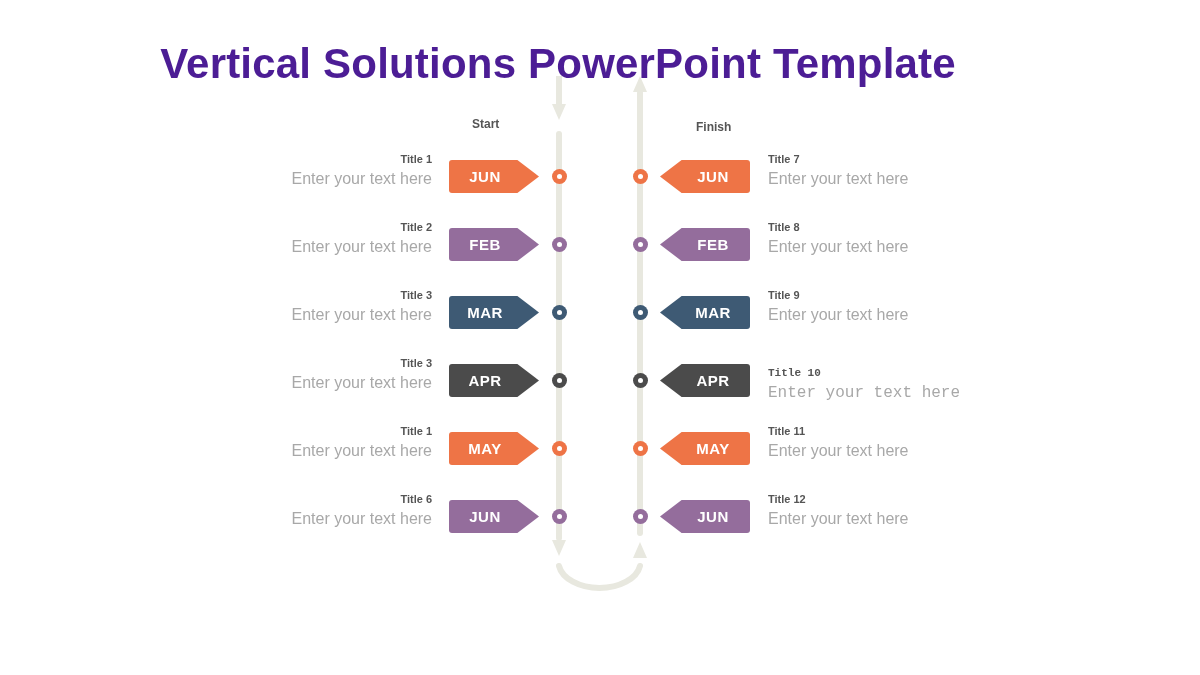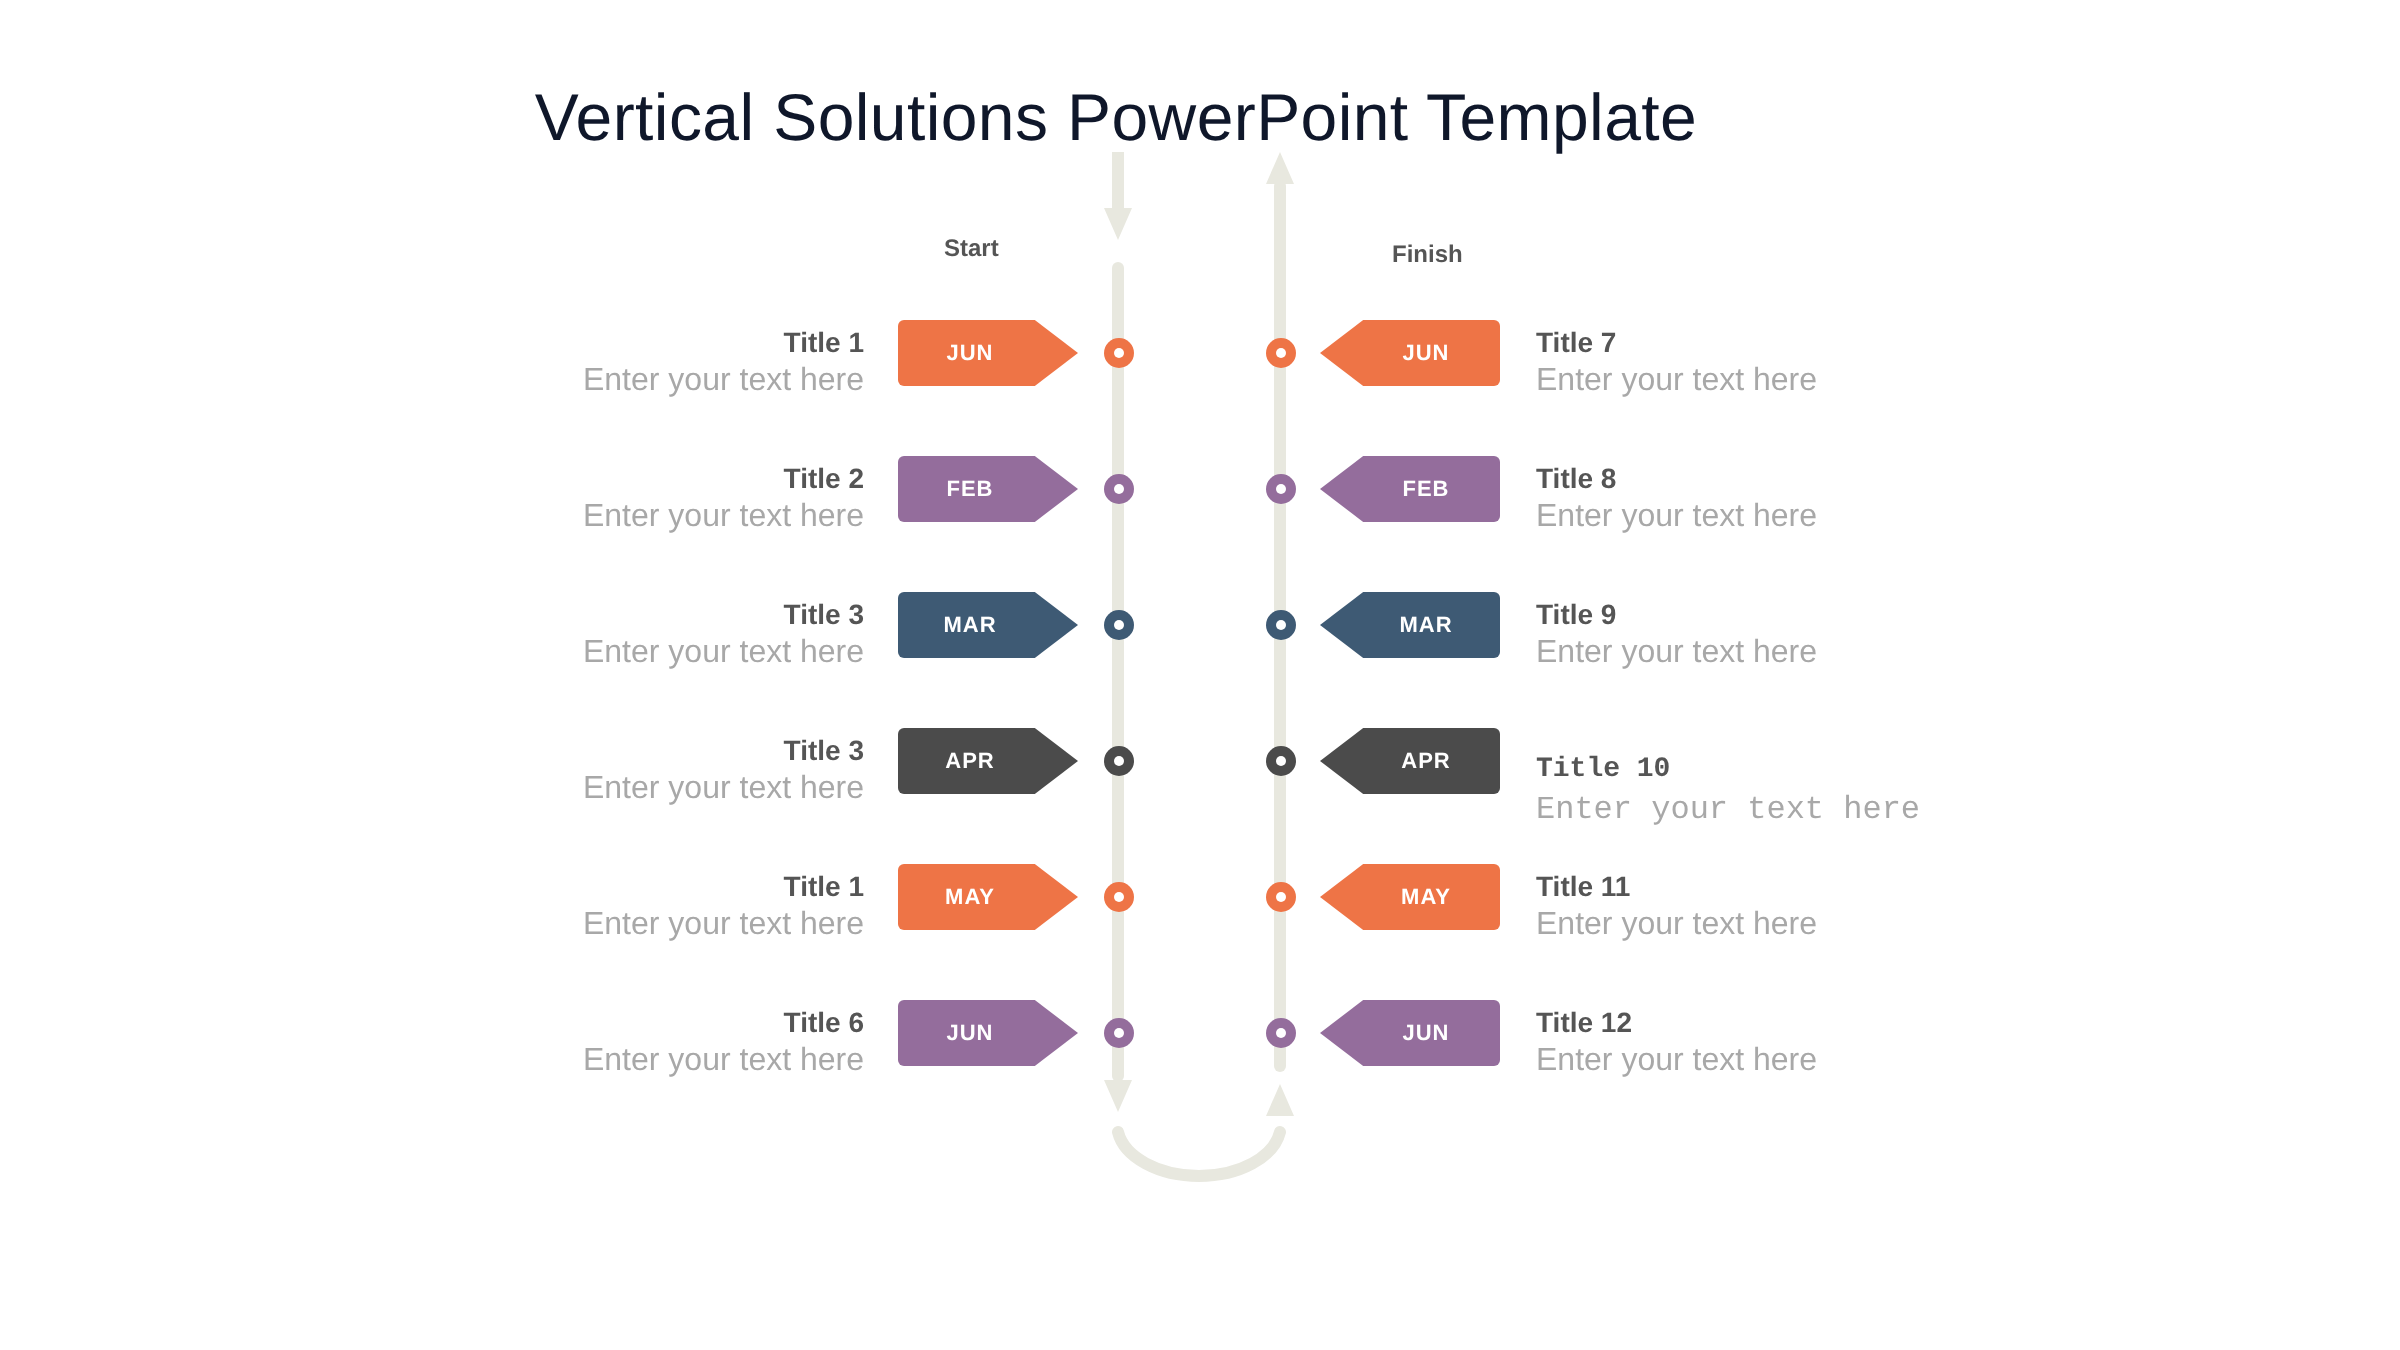--- a/index.html
+++ b/index.html
@@ -1,27 +1,27 @@
 <!DOCTYPE html>
 <html><head>
 <meta charset="utf-8">
 <style>
   html, body { margin:0; padding:0; }
   body { width:1200px; height:675px; background:#ffffff; position:relative; overflow:hidden;
          font-family:"Liberation Sans", sans-serif; }
   .title { position:absolute; left:0; width:1116px; top:40px; text-align:center;
-           font-size:33px; font-weight:normal; color:#0f172a; letter-spacing:0.2px; }
+           font-size:42px; font-weight:bold; color:#4c1d95; letter-spacing:0.2px; }
   svg.track { position:absolute; left:0; top:0; }
   .col-label { position:absolute; font-size:12px; font-weight:bold; color:#555555; }
   .row-text { position:absolute; width:200px; }
   .row-text.left { text-align:right; }
   .row-text.right { text-align:left; }
-  .row-title { font-size:14px; font-weight:bold; color:#555555; line-height:14px;margin-top:12px; }
+  .row-title { font-size:11px; font-weight:bold; color:#555555; line-height:14px; }
   .row-desc { font-size:16px; color:#a8a8a8; line-height:14px; margin-top:6px; }
-  .tag { position:absolute; width:90px; height:33px; color:#ffffff; font-size:11px; font-weight:bold;
+  .tag { position:absolute; width:90px; height:33px; color:#ffffff; font-size:15px; font-weight:bold;
          display:flex; align-items:center; justify-content:center; letter-spacing:0.5px; }
   .tag.left { clip-path:polygon(0 0, 76% 0, 100% 50%, 76% 100%, 0 100%); padding-right:18px; box-sizing:border-box; border-radius:3px 0 0 3px; }
   .tag.right { clip-path:polygon(24% 0, 100% 0, 100% 100%, 24% 100%, 0 50%); padding-left:16px; box-sizing:border-box; border-radius:0 3px 3px 0; }
   .dot { position:absolute; width:15px; height:15px; border-radius:50%; }
   .dot::after { content:""; position:absolute; left:5px; top:5px; width:5px; height:5px; border-radius:50%; background:#ffffff; }
 </style>
 </head>
 <body>
 
 <div class="title">Vertical Solutions PowerPoint Template</div>

